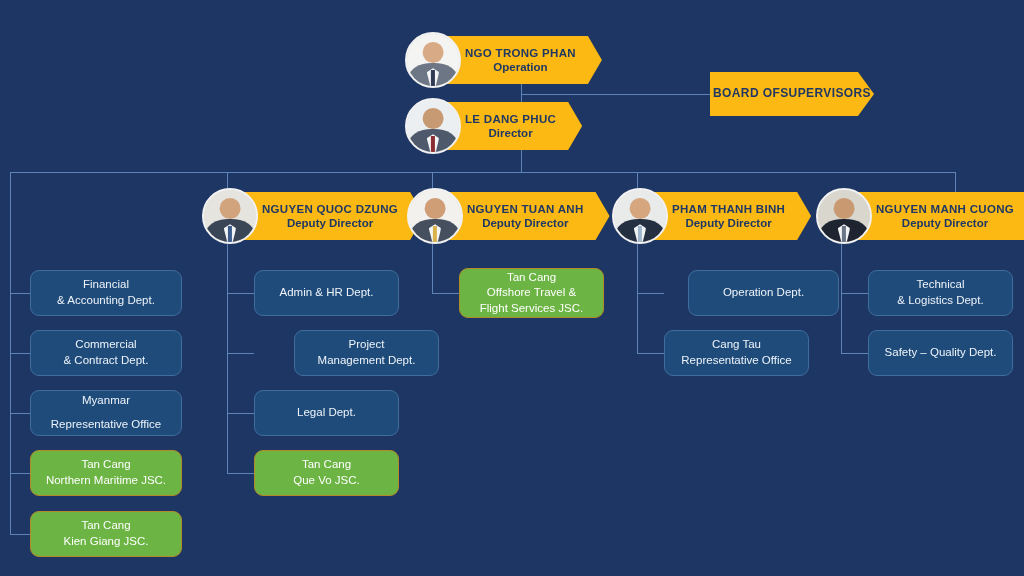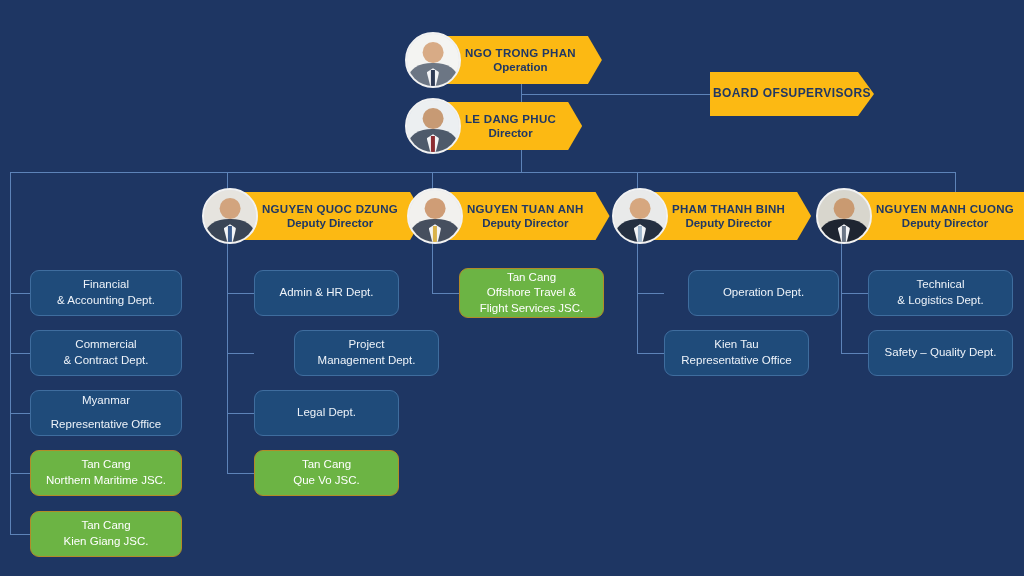--- a/index.html
+++ b/index.html
@@ -298,21 +298,21 @@
   <div class="node sub" style="left:459px; top:268px; width:145px; height:50px;">
     <span>Tan Cang</span>
     <span>Offshore Travel &amp;</span>
     <span>Flight Services JSC.</span>
   </div>
 
   <div class="node dept" style="left:664px; top:270px; width:151px; height:46px;margin-left:24px;">
     <span>Operation Dept.</span>
   </div>
   <div class="node dept" style="left:664px; top:330px; width:145px; height:46px;">
-    <span>Kien Tau</span>
+    <span>Cang Tau</span>
     <span>Representative Office</span>
   </div>
 
   <div class="node dept" style="left:868px; top:270px; width:145px; height:46px;">
     <span>Technical</span>
     <span>&amp; Logistics Dept.</span>
   </div>
   <div class="node dept" style="left:868px; top:330px; width:145px; height:46px;">
     <span>Safety – Quality Dept.</span>
   </div>

